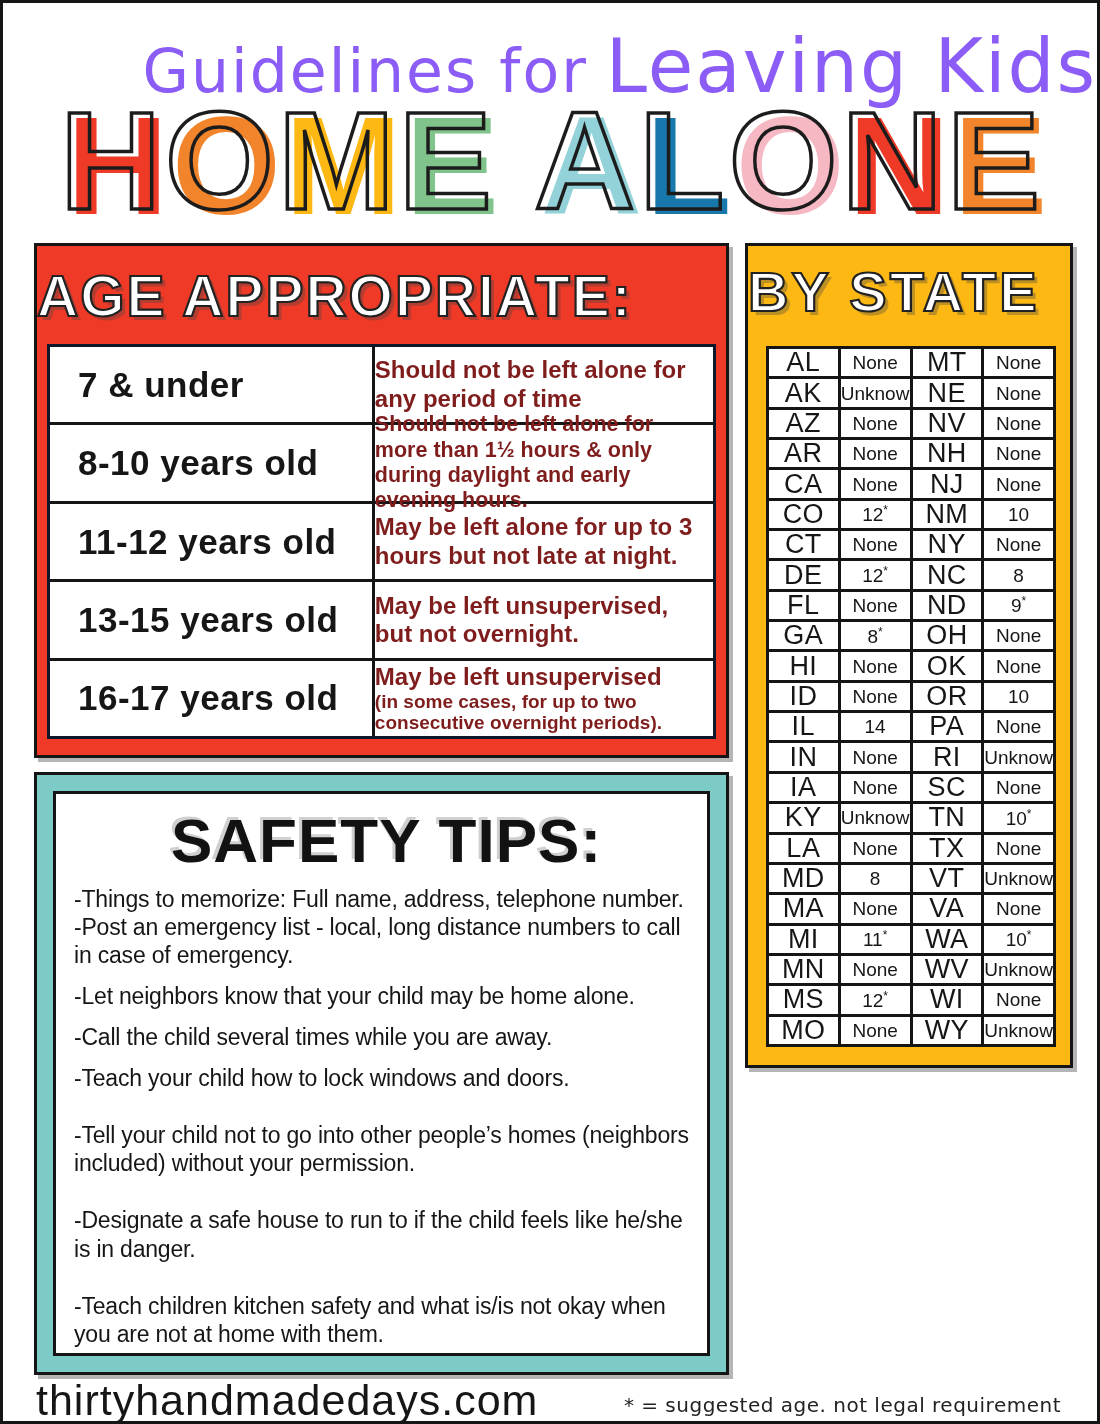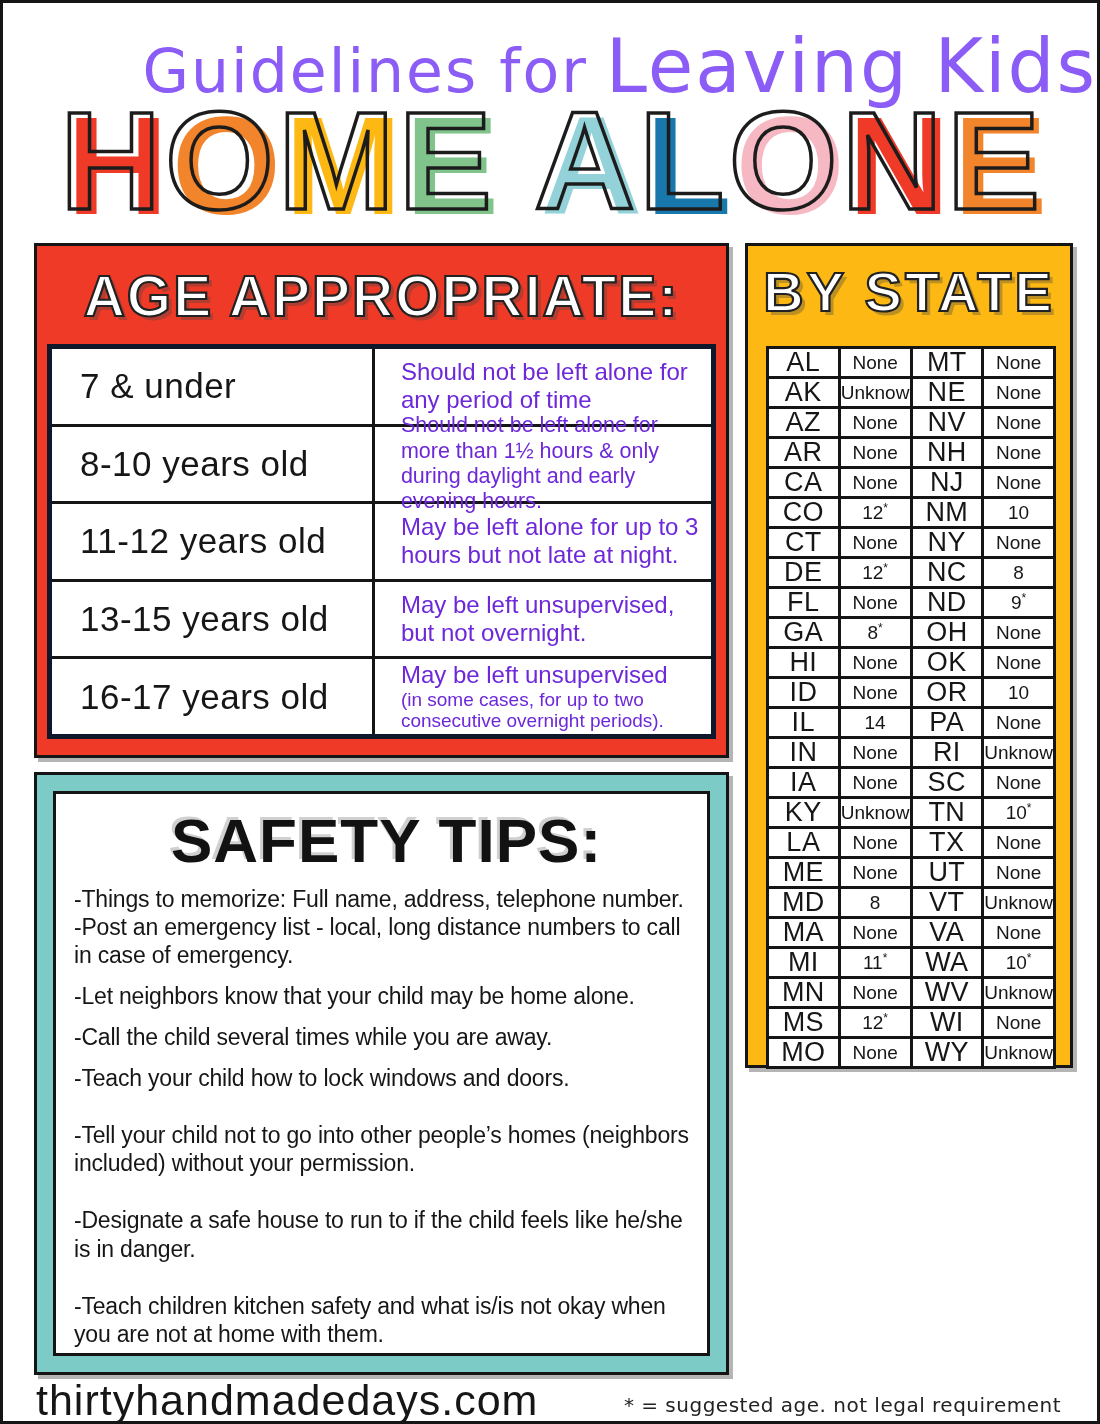--- a/index.html
+++ b/index.html
@@ -41,49 +41,49 @@
     -webkit-text-stroke:3.5px #1c1c1c;
   }
 
   
   .section-box{
     position:absolute;
     border:3px solid #151515;
     box-shadow:4px 4px 0 rgba(90,90,90,.45);
   }
   .outline-heading{
-    text-align:center;
+    text-align:left;
     font-weight:700;
     color:#ffffff;
     -webkit-text-stroke:2.2px #222222;
     text-shadow:4px 4px 0 rgba(70,70,70,.35);
     letter-spacing:2px;
     line-height:1;
   }
 
   
   #age-box{left:31px;top:240px;width:695px;height:515px;}
   #age-heading{padding-top:22px;font-size:57px;}
   #age-table{
     position:absolute;left:10px;right:10px;top:98px;bottom:16px;
-    background:#fff;border:5px solid #0f172a;
-    display:flex;flex-direction:column;
+    background:#fff;border:3px solid #0f172a;
+    display:flex;flex-direction:column;font-weight:bold;
   }
   .age-row{flex:1;display:flex;border-bottom:3px solid #151515;min-height:0;}
   .age-row:last-child{border-bottom:none;}
   .age-cell-age{
     width:49%;border-right:3px solid #151515;
     display:flex;align-items:center;
     padding-left:28px;
     font-size:35px;color:#161616;letter-spacing:0.5px;
   }
   .age-cell-guideline{
     flex:1;display:flex;flex-direction:column;justify-content:center;
-    padding:4px 6px 4px 26px;
-    font-size:24px;line-height:1.18;color:#6d28d9;
+    padding:4px 6px 4px 0;
+    font-size:24px;line-height:1.18;color:#7f1d1d;
   }
   .age-cell-guideline.small-text{font-size:21.5px;}
   .age-note{font-size:19px;line-height:1.1;margin-top:1px;}
 
   
   #state-box{left:742px;top:240px;width:328px;height:825px;}
   #state-heading{padding-top:18px;font-size:56px;letter-spacing:3px;}
   #state-table-wrap{position:absolute;left:18px;right:14px;top:100px;bottom:18px;}
   #state-table{
     width:100%;height:100%;
@@ -292,26 +292,20 @@
               <td class="state-abbr">TN</td>
               <td class="state-value">10<sup>*</sup></td>
             </tr>
             <tr>
               <td class="state-abbr">LA</td>
               <td class="state-value">None</td>
               <td class="state-abbr">TX</td>
               <td class="state-value">None</td>
             </tr>
             <tr>
-              <td class="state-abbr">ME</td>
-              <td class="state-value">None</td>
-              <td class="state-abbr">UT</td>
-              <td class="state-value">None</td>
-            </tr>
-            <tr>
               <td class="state-abbr">MD</td>
               <td class="state-value">8</td>
               <td class="state-abbr">VT</td>
               <td class="state-value">Unknown</td>
             </tr>
             <tr>
               <td class="state-abbr">MA</td>
               <td class="state-value">None</td>
               <td class="state-abbr">VA</td>
               <td class="state-value">None</td>

